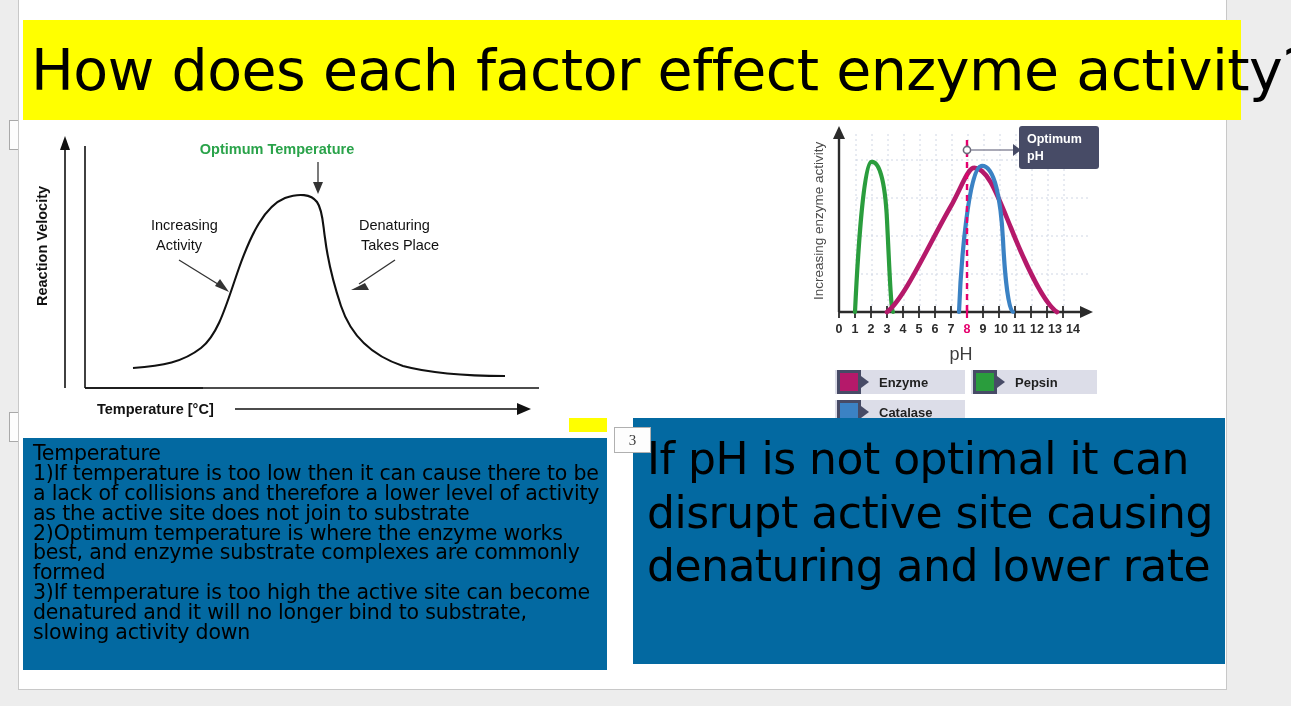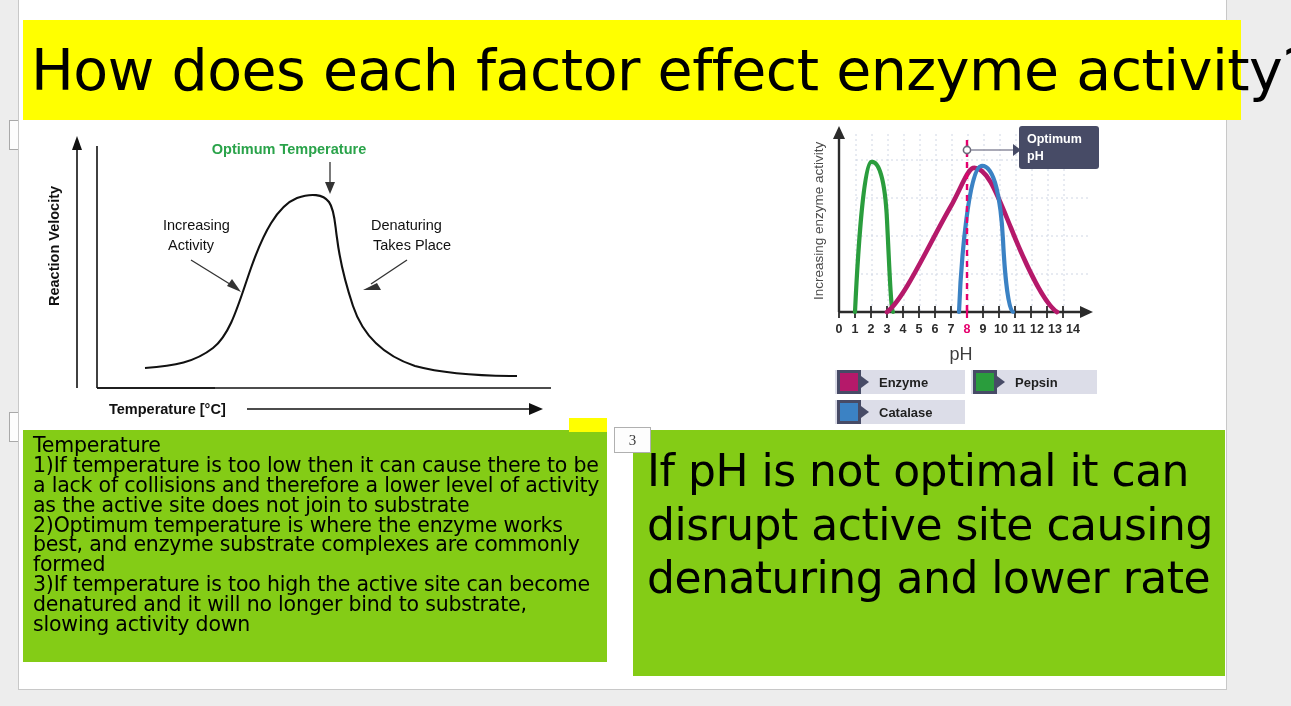--- a/index.html
+++ b/index.html
@@ -78,43 +78,44 @@
     font-weight: 400;
     color: #000;
     letter-spacing: -0.5px;
     white-space: nowrap;
     line-height: 1;
   }
 
   
   .temp-chart {
     position: absolute;
-    left: 16px;
+    left: 4px;
     top: 126px;
     width: 532px;
     height: 292px;
   }
   .temp-chart svg { display: block; }
 
   
   .ph-chart {
     position: absolute;
     left: 782px;
     top: 120px;
     width: 300px;
     height: 305px;
     text-align: center;
   }
   .ph-chart svg { display: block; }
 
   
   .text-block {
     position: absolute;
-    background: #84cc16;
-    box-sizing: border-box;
+    background: #0369a1;
+    box-sizing: border-box;
+    margin-top: 8px;
   }
   #temp-text-box {
     left: 4px;
     top: 430px;
     width: 584px;
     height: 232px;
     padding: 6px 6px 0 10px;
   }
   #temp-tab {
     position: absolute;
@@ -128,21 +129,21 @@
   .temp-text {
     font-family: "DejaVu Sans", sans-serif;
     font-size: 20.5px;
     line-height: 0.97;
     color: #000;
     margin: 0;
     letter-spacing: -0.2px;
   }
   #ph-text-box {
     left: 614px;
-    top: 430px;
+    top: 410px;
     width: 592px;
     height: 246px;
     padding: 14px 2px 0 14px;
   }
   .ph-text {
     font-family: "DejaVu Sans", sans-serif;
     font-size: 44px;
     line-height: 1.22;
     color: #000;
     margin: 0;

